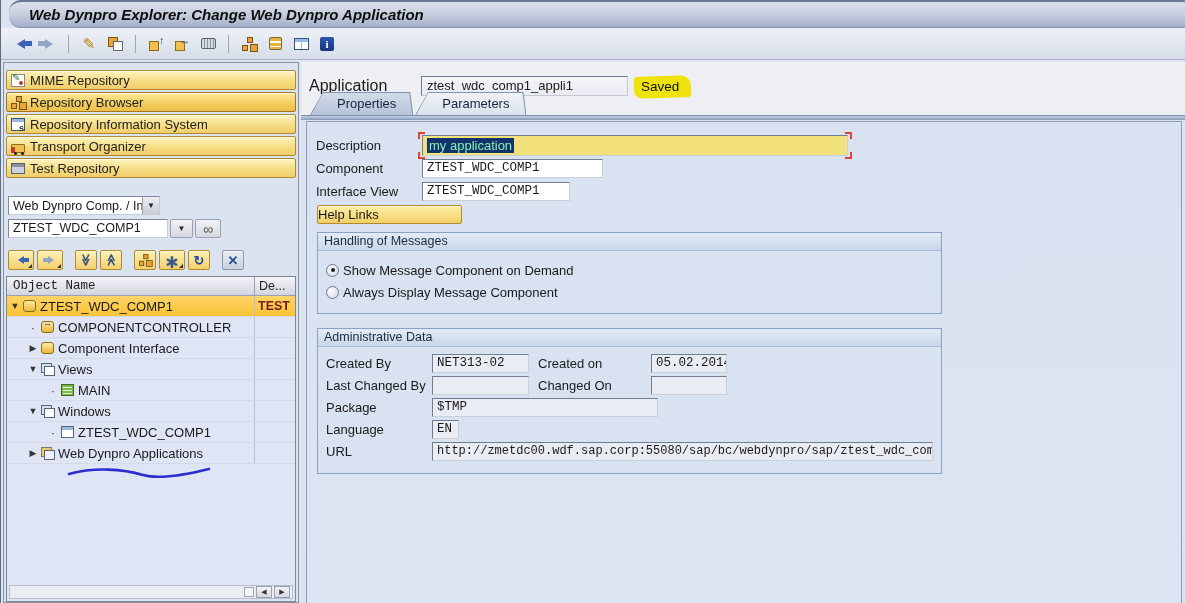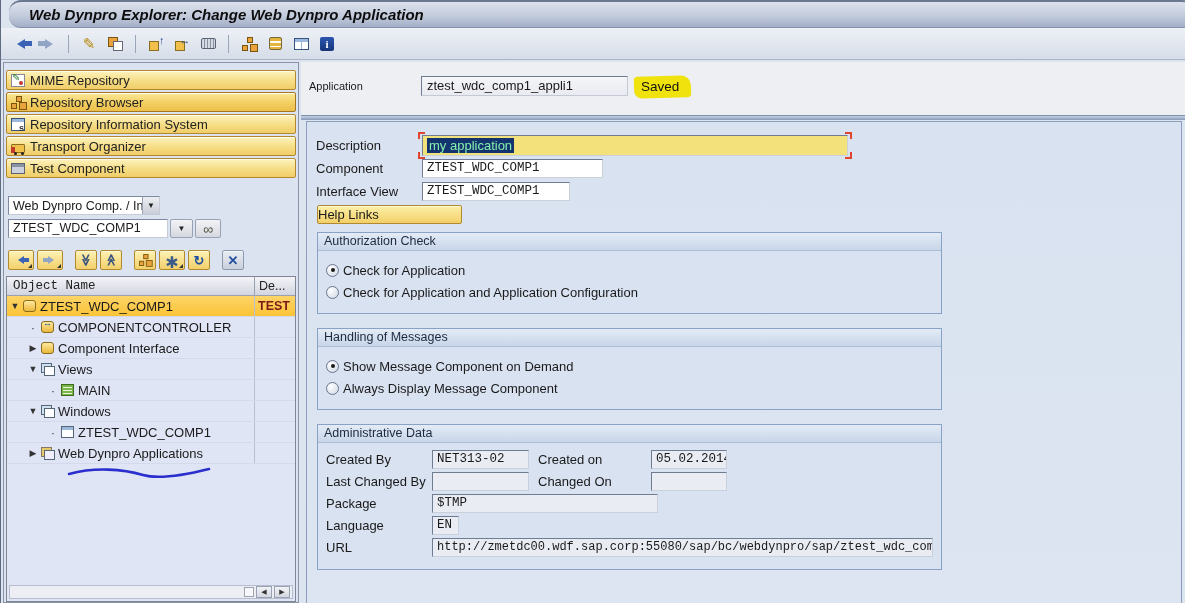--- a/index.html
+++ b/index.html
@@ -144,21 +144,21 @@
   .h-scroll { height:14px; margin:0 2px 2px 2px; background:#eceef4; border:1px solid #b7bdcc;
     display:flex; justify-content:flex-end; align-items:center; }
   .hs-thumb { width:10px; height:10px; background:#f6f7fa; border:1px solid #9aa2b4; margin-right:2px; }
   .hs-btn { width:16px; height:12px; background:linear-gradient(#f2f3f6,#d5d8e0); border:1px solid #98a2b4;
     font-size:7px; display:flex; align-items:center; justify-content:center; color:#333; margin-right:2px; cursor:pointer; }
 
   
   .right-panel { position:absolute; left:300px; top:62px; width:885px; height:541px; }
   .rp-header { position:absolute; left:0; top:0; right:0; height:53px; background:#edeff3; }
   .app-row { position:absolute; left:8px; top:14px; display:flex; align-items:center; }
-  .app-label { width:112px; font-size:11px; }
+  .app-label { width:112px; font-size:16px; }
   .app-field { width:207px; height:20px; background:linear-gradient(#f4f5f8,#e9ebf1);
     border:1px solid; border-color:#6f7c92 #c3cad6 #c3cad6 #6f7c92; padding-left:5px; line-height:18px; font-size:13px; }
   .status-saved { margin-left:9px; position:relative; font-size:13.5px; color:#111; padding:1px 4px; }
   .status-saved::before { content:''; position:absolute; left:-3px; right:-8px; top:-2px; bottom:-3px;
     background:#f0e20c; transform:rotate(-1.5deg); border-radius:4px 10px 4px 8px; z-index:0; }
   .status-saved span { position:relative; z-index:1; }
 
   .tabs-row { position:absolute; left:9px; bottom:0; display:flex; align-items:flex-end; }
   .tab-o { clip-path:polygon(13px 0, calc(100% - 3px) 0, 100% 100%, 0 100%); background:#8094b4; padding:1px 1px 0 1px; height:23px; }
   .tab-i { clip-path:polygon(12px 0, calc(100% - 3px) 0, 100% 100%, 0 100%); height:22px; line-height:21px;
@@ -269,21 +269,21 @@
     <div class="nav-btn">
       <span class="n-ico n-ris"></span>
       <span>Repository Information System</span>
     </div>
     <div class="nav-btn">
       <span class="n-ico n-truck"></span>
       <span>Transport Organizer</span>
     </div>
     <div class="nav-btn">
       <span class="n-ico n-test"></span>
-      <span>Test Component</span>
+      <span>Test Repository</span>
     </div>
   </div>
 
   <div class="picker-area">
     <div class="select-box">
       <span class="sel-text">Web Dynpro Comp. / Intf.</span>
       <span class="dd-btn">▼</span>
     </div>
     <div class="obj-row">
       <div class="text-input">ZTEST_WDC_COMP1</div>
@@ -401,20 +401,28 @@
   </div>
 </div>
 
 <div class="right-panel">
   <div class="rp-header">
     <div class="app-row">
       <span class="app-label">Application</span>
       <span class="app-field">ztest_wdc_comp1_appli1</span>
       <span class="status-saved"><span>Saved</span></span>
     </div>
+    <div class="tabs-row">
+      <div class="tab-o tab-active">
+        <div class="tab-i">Properties</div>
+      </div>
+      <div class="tab-o tab-idle" style="margin-left:2px;">
+        <div class="tab-i">Parameters</div>
+      </div>
+    </div>
   </div>
   <div class="tabstrip-bar"></div>
 
   <div class="content">
 
     <div class="f-row">
       <span class="f-label">Description</span>
       <div class="desc-wrap">
         <div class="desc-field">
           <span class="sel-text-hl">my application</span>
@@ -432,33 +440,20 @@
     </div>
 
     <div class="f-row">
       <span class="f-label">Interface View</span>
       <span class="field mono" style="width:148px;">ZTEST_WDC_COMP1</span>
     </div>
 
 
     <div class="help-btn">Help Links</div>
 
-    <div class="groupbox">
-      <div class="gb-title">Authorization Check</div>
-      <div class="gb-body">
-        <div class="radio-row">
-          <span class="radio checked"></span>
-          <span class="radio-label">Check for Application</span>
-        </div>
-        <div class="radio-row">
-          <span class="radio"></span>
-          <span class="radio-label">Check for Application and Application Configuration</span>
-        </div>
-      </div>
-    </div>
 
     <div class="groupbox">
       <div class="gb-title">Handling of Messages</div>
       <div class="gb-body">
         <div class="radio-row">
           <span class="radio checked"></span>
           <span class="radio-label">Show Message Component on Demand</span>
         </div>
         <div class="radio-row">
           <span class="radio"></span>

